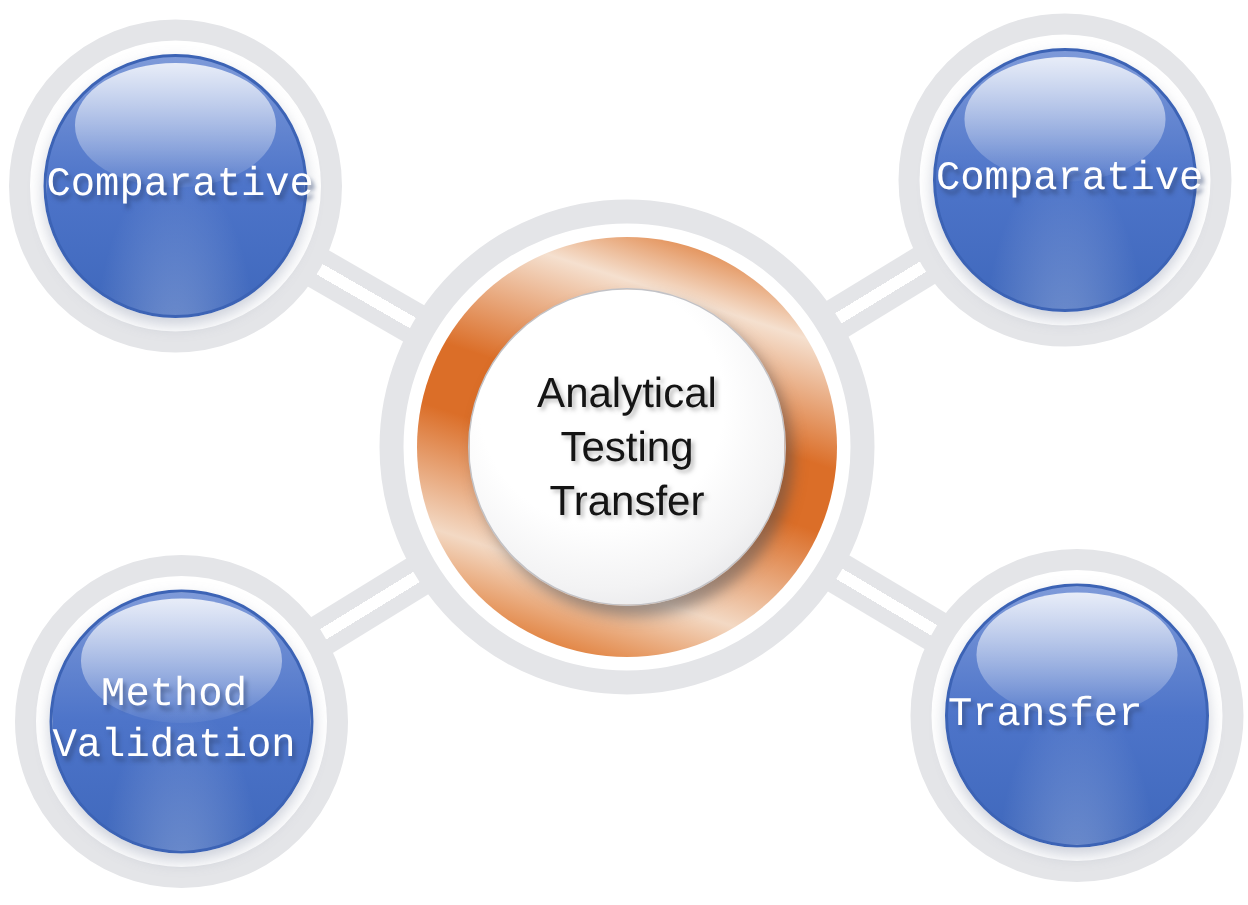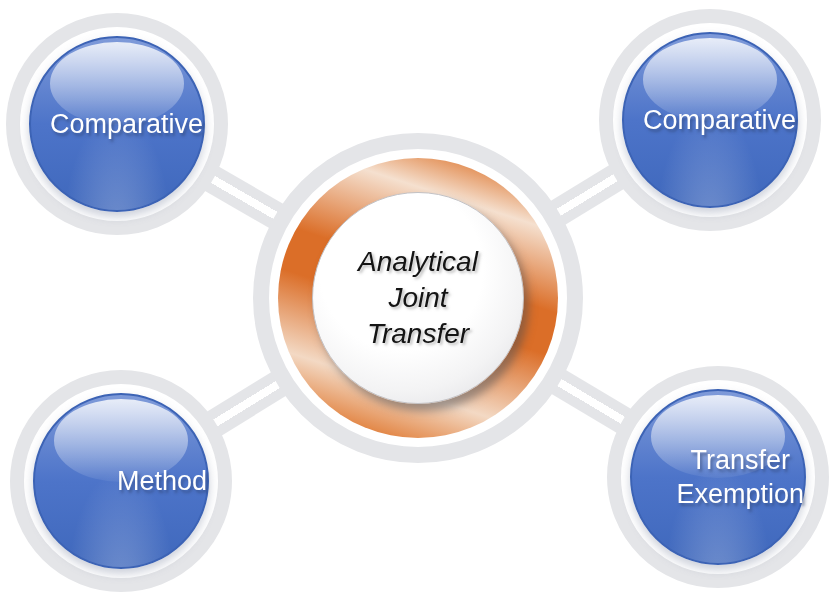--- a/index.html
+++ b/index.html
@@ -53,21 +53,22 @@
     height: 176px;
     box-sizing: border-box;
     border-radius: 50%;
     border: 2px solid #3c63b5;
     background:
       radial-gradient(ellipse at 50% 118%, rgba(255,255,255,0.28), rgba(255,255,255,0) 45%),
       linear-gradient(to bottom, #7e9ad9 0%, #4d74c9 50%, #3f68bc 100%);
     box-shadow: 0 5px 10px rgba(110,120,150,0.35);
     display: flex;
     align-items: center;
-    justify-content: flex-end;
+    justify-content: flex-start;
+    font-family: Liberation Mono, monospace;
   }
   .bubble::before {
     content: "";
     position: absolute;
     left: 11%;
     right: 11%;
     top: 2.5%;
     height: 48%;
     border-radius: 50%;
     background: linear-gradient(to bottom, rgba(255,255,255,0.82) 0%, rgba(255,255,255,0.05) 100%);
@@ -127,21 +128,20 @@
     display: flex;
     align-items: center;
     justify-content: center;
   }
   .hub-label {
     color: #141414;
     font-size: 28px;
     line-height: 36px;
     text-align: center;
     text-shadow: 2px 2px 3px rgba(130,130,130,0.55);
-    font-style: italic;
   }
   .hub-label span { display: block; }
 </style>
 </head>
 <body>
 
 <div class="stage">
 
   <div class="connector conn-tl"></div>
   <div class="connector conn-tr"></div>
@@ -161,38 +161,38 @@
       <div class="bubble-label">
         <span>Comparative</span>
       </div>
     </div>
   </div>
 
   <div class="node node-bl">
     <div class="bubble">
       <div class="bubble-label">
         <span>Method</span>
+        <span>Validation</span>
       </div>
     </div>
   </div>
 
   <div class="node node-br">
     <div class="bubble">
       <div class="bubble-label">
         <span>Transfer</span>
-        <span>Exemption</span>
       </div>
     </div>
   </div>
 
   <div class="hub">
     <div class="hub-ring">
       <div class="hub-inner">
         <div class="hub-label">
           <span>Analytical</span>
-          <span>Joint</span>
+          <span>Testing</span>
           <span>Transfer</span>
         </div>
       </div>
     </div>
   </div>
 
 </div>
 
 </body></html>

